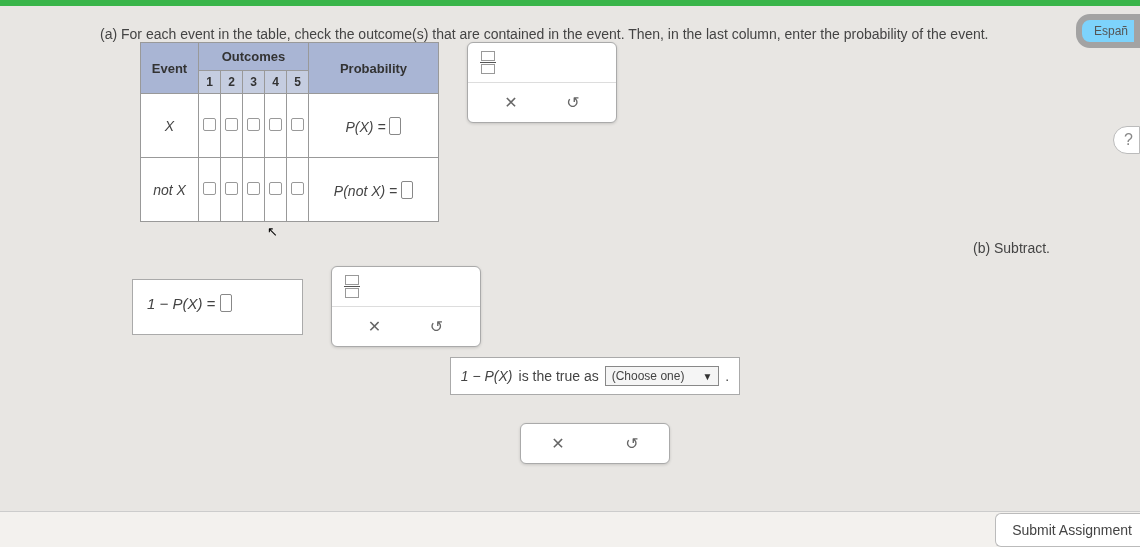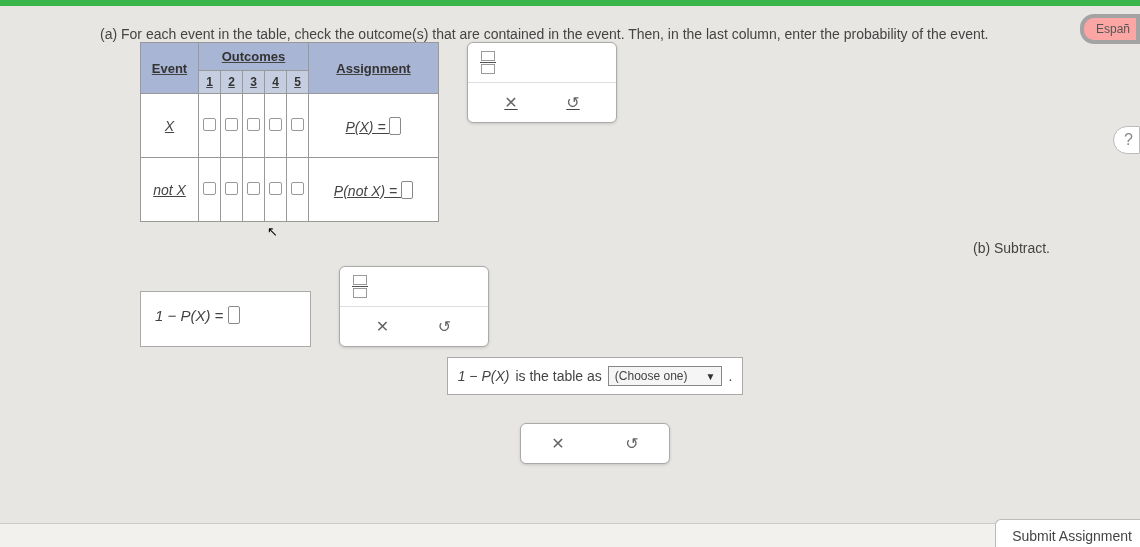--- a/index.html
+++ b/index.html
@@ -9,32 +9,32 @@
   width: 1140px;
   height: 547px;
   overflow: hidden;
   position: relative;
   color: #444;
 }
 .top-bar { height: 6px; background: #3ab54a; }
 .content { padding: 20px 90px 0 100px; position: relative; }
 .esp-btn {
   position: absolute; top: 8px; right: 0;
-  background: #fca5a5; border: 4px solid #a3a3a3;
+  background: #7dd3fc; border: 6px solid #a3a3a3;
   border-radius: 14px 0 0 14px; padding: 4px 6px 4px 12px;
   font-size: 12px; color: #555;
 }
 .help-btn {
   position: absolute; top: 120px; right: 0;
   background: #fff; border: 1px solid #bbb;
   border-radius: 14px 0 0 14px; padding: 4px 6px 4px 10px;
   font-size: 16px; color: #888;
 }
 .instr { font-size: 14px; color: #444; margin-bottom: 0; }
-.row-a { display: flex; align-items: flex-start; gap: 28px; text-decoration: underline; }
+.row-a { display: flex; align-items: flex-start; gap: 28px; }
 .ptable { border-collapse: collapse; background: #fff; }
 .ptable th, .ptable td { border: 1px solid #999; text-align: center; }
 .ptable th { background: #a9b5d4; font-weight: bold; font-size: 13px; padding: 6px 8px; color:#333;}
 .ptable .sub th { background: #c5cde0; font-size: 12px; padding: 4px 6px; }
 .ptable td { height: 64px; font-size: 14px; }
 .evcell { width: 58px; font-style: italic; }
 .ocell { width: 22px; }
 .pcell { width: 130px; font-style: italic; }
 .chk {
   width: 13px; height: 13px; border: 1px solid #999;
@@ -57,37 +57,37 @@
 .tb-bot { display:flex; justify-content: space-around; padding: 10px 12px; border-top: 1px solid #ddd;}
 .frac {
   display: inline-flex; flex-direction: column; align-items: center;
   font-size: 11px; color: #555;
 }
 .frac .n, .frac .d { width: 14px; height: 10px; border:1px solid #999; background:#fff;}
 .frac .bar { width: 16px; height: 1px; background:#555; margin:1px 0;}
 .tb-btn { cursor: pointer; color:#666; font-size: 16px; }
 
 .part-label { font-size: 14px; margin: 18px 0 10px 0; text-align: right; }
-.row-b { display:flex; align-items:flex-end; gap: 28px; margin-left: 40px;}
+.row-b { display:flex; align-items:center; gap: 28px; margin-left: 32px;}
 .box-b {
   border: 1px solid #aaa; background:#fff; padding: 14px 70px 22px 14px;
   font-size: 15px; font-style: italic;
 }
 .row-c { display:flex; align-items:center; gap: 28px; margin-left: 40px; margin-top:10px;flex-direction:column;}
 .box-c {
   border: 1px solid #aaa; background:#fff; padding: 8px 10px;
   font-size: 14px; display:flex; align-items:center; gap:6px;
 }
 .dd {
   border: 1px solid #888; background:#f5f5f5; padding: 2px 6px;
   font-size: 12px; display:flex; align-items:center; gap:18px; cursor:pointer;
 }
 .dd .caret { font-size: 10px; color:#333;}
 .submit-bar {
-  position: absolute; bottom: 0; right: 0; left:0; height: 24px;
+  position: absolute; bottom: 0; right: 0; left:0; height: 36px;
   background: #f3f1ee; border-top: 1px solid #ccc;
   display:flex; justify-content:flex-end; align-items:center; padding-right:0;
 }
 .submit-btn {
   background:#fff; border:1px solid #bbb; border-right:none;
   border-radius: 6px 0 0 6px; padding: 8px 8px 8px 16px;
   font-size: 14px; color:#444;
 }
 .cursor-arrow {
   position: absolute; left: 267px; top: 218px; font-size: 13px; color:#000;
@@ -105,21 +105,21 @@
   <div class="help-btn">?</div>
 
   <p class="instr">(a) For each event in the table, check the outcome(s) that are contained in the event. Then, in the last column, enter the probability of the event.</p>
 
   <div class="row-a" style="margin-left:40px;">
     <table class="ptable">
       <tbody>
           <tr>
         <th rowspan="2">Event</th>
         <th colspan="5">Outcomes</th>
-        <th rowspan="2" style="width:130px">Assignment</th>
+        <th rowspan="2" style="width:130px">Probability</th>
       </tr>
       <tr class="sub">
         <th>1</th>
         <th>2</th>
         <th>3</th>
         <th>4</th>
         <th>5</th>
       </tr>
       <tr>
         <td class="evcell">X</td>
@@ -179,21 +179,21 @@
       <div class="tb-bot">
         <span class="tb-btn">✕</span>
         <span class="tb-btn">↺</span>
       </div>
     </div>
   </div>
 
   <div class="row-c">
     <div class="box-c">
       <span style="font-style:italic">1 − P(X)</span>
-      <span> is the table as </span>
+      <span> is the true as </span>
       <span class="dd">
         <span>(Choose one)</span>
         <span class="caret">▼</span>
       </span>
       <span>.</span>
     </div>
     <div class="toolbox tb-c" style="flex-direction:row; padding:10px 0; justify-content:space-around;">
       <span class="tb-btn">✕</span>
       <span class="tb-btn">↺</span>
     </div>

